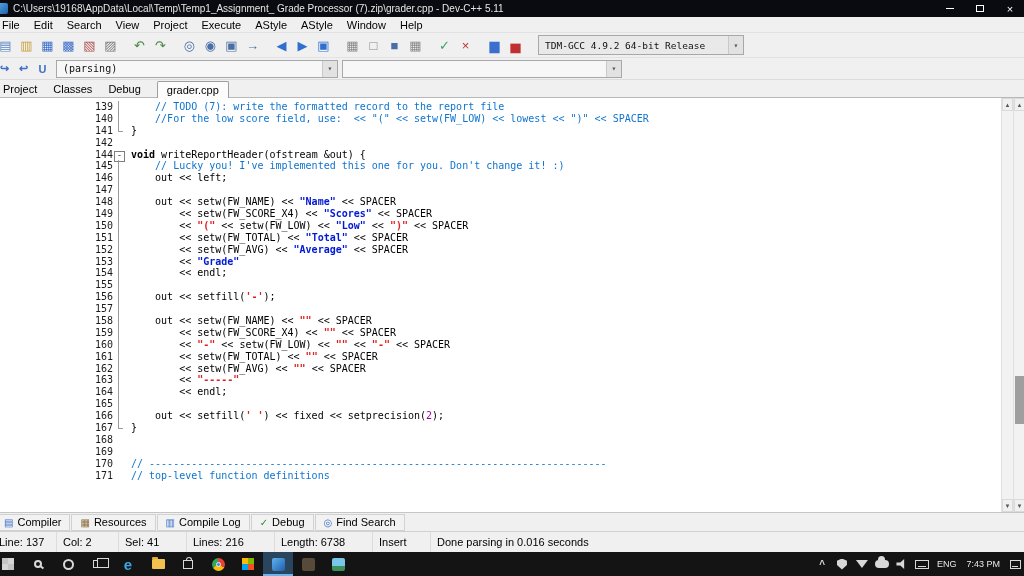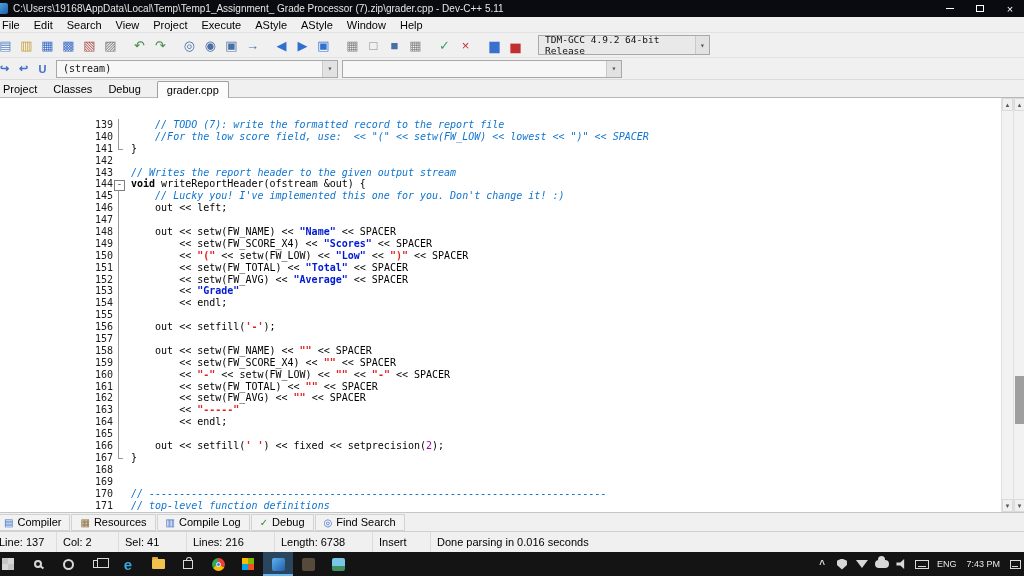--- a/index.html
+++ b/index.html
@@ -19,48 +19,48 @@
   .menubar{height:16px;display:flex;align-items:center;background:#f0f0f0;border-bottom:1px solid #e2e2e2;padding-left:2px}
   .menu-item{padding:1px 7px;white-space:nowrap}
 
   
   .toolbar1{height:25px;display:flex;align-items:center;background:#f0f0f0;padding-left:2px;border-bottom:1px solid #e2e2e2}
   .tb-icons{display:flex;align-items:center}
   .tb-icon{width:21px;height:20px;display:flex;align-items:center;justify-content:center;font-size:13px;cursor:default}
   .tb-sep{width:8px;height:20px}
   .combo{height:20px;border:1px solid #a8a8a8;background:#e9e9e9;display:flex;align-items:center;padding-left:6px;font:9.5px "DejaVu Sans Mono",monospace;color:#111}
   .combo .combo-arrow{margin-left:auto;width:15px;text-align:center;color:#555;font-size:8px;border-left:1px solid #c9c9c9;align-self:stretch;display:flex;align-items:center;justify-content:center;background:#e2e2e2}
-  .compiler{width:172px;margin-left:12px}
+  .compiler{width:206px;margin-left:12px}
   .toolbar2{height:22px;display:flex;align-items:center;background:#f0f0f0;padding-left:2px;border-bottom:1px solid #dcdcdc}
   .tb-icon.small{width:19px;height:17px;font-size:11px;font-weight:bold}
   .combo.slim{height:18px;background:#f7f7f7;font-size:10px}
   .globals{width:282px;margin-left:4px}
   .combo2{width:280px;margin-left:4px}
 
   
   .tabrow{height:18px;display:flex;align-items:flex-end;background:#f0f0f0;border-bottom:1px solid #b8b8b8}
   .panel-tabs{display:flex;align-items:flex-end;padding-left:2px}
   .panel-tab{padding:2px 8px;white-space:nowrap}
   .file-tabs{display:flex;align-items:flex-end;margin-left:8px}
   .file-tab{background:#fcfcfc;border:1px solid #9e9e9e;border-bottom:none;border-radius:2px 2px 0 0;padding:2px 9px;margin-bottom:-1px;white-space:nowrap}
 
   
   .editor{height:414px;display:flex;background:#fff;overflow:hidden}
   .proj-panel{width:96px;background:#fff;flex:none}
-  .ed-main{flex:1;overflow:hidden;padding-top:21px}
+  .ed-main{flex:1;overflow:hidden;padding-top:3px}
   .ed-row{display:flex;height:11.9px;line-height:11.9px;font:10px "DejaVu Sans Mono",monospace;white-space:pre}
   .ln{width:24px;text-align:right;color:#1a1a1a;flex:none}
   .fold{width:12px;position:relative;flex:none}
   .f-line::before{content:"";position:absolute;left:5px;top:0;bottom:0;width:1px;background:#9a9a9a}
   .f-end::before{content:"";position:absolute;left:5px;top:0;height:6px;width:1px;background:#9a9a9a}
   .f-end::after{content:"";position:absolute;left:5px;top:6px;width:5px;height:1px;background:#9a9a9a}
   .f-box::before{content:"-";position:absolute;left:1px;top:2px;width:9px;height:9px;line-height:6px;text-align:center;font-size:9px;color:#333;border:1px solid #7d7d7d;background:#fff}
   .code{padding-left:6px}
   .sg-p{color:#000}
-  .sg-c{color:#0f74cf;font-style:italic}
+  .sg-c{color:#0f74cf;}
   .sg-k{color:#000;font-weight:bold}
   .sg-s{color:#0019d4;font-weight:bold}
   .sg-r{color:#e02020;font-weight:bold}
   .sg-d{color:#a000a0}
 
   
   .sb{width:12px;background:#f2f2f2;border-left:1px solid #e0e0e0;position:relative;flex:none}
   .sb-btn{position:absolute;left:0;right:0;height:13px;display:flex;align-items:center;justify-content:center;font-size:6px;color:#555;background:#f0f0f0;border:1px solid #dadada}
   .sb-btn.top{top:0}.sb-btn.bottom{bottom:0}
   .sb-thumb{position:absolute;left:1px;right:1px;top:278px;height:48px;background:#9f9f9f}
@@ -188,21 +188,21 @@
     </div>
   </div>
 
   <div class="toolbar2">
     <span class="tb-icons">
         <span class="tb-icon small" style="color: rgb(63, 111, 201);">↪</span>
         <span class="tb-icon small" style="color: rgb(63, 111, 201);">↩</span>
         <span class="tb-icon small" style="color: rgb(63, 111, 201);">U</span>
       </span>
     <div class="combo slim globals">
-      <span>(stream)</span>
+      <span>(parsing)</span>
       <span class="combo-arrow">▾</span>
     </div>
     <div class="combo slim combo2">
       <span></span>
       <span class="combo-arrow">▾</span>
     </div>
   </div>
 
   <div class="tabrow">
     <span class="panel-tabs">
@@ -215,21 +215,20 @@
     </span>
   </div>
 
   <div class="editor">
     <div class="proj-panel"></div>
     <div class="ed-main" id="ed-lines">
         <div class="ed-row"><span class="ln">139</span><span class="fold f-line"></span><span class="code"><span class="sg-c">    // TODO (7): write the formatted record to the report file</span></span></div>
         <div class="ed-row"><span class="ln">140</span><span class="fold f-line"></span><span class="code"><span class="sg-c">    //For the low score field, use:  &lt;&lt; "(" &lt;&lt; setw(FW_LOW) &lt;&lt; lowest &lt;&lt; ")" &lt;&lt; SPACER</span></span></div>
         <div class="ed-row"><span class="ln">141</span><span class="fold f-end"></span><span class="code"><span class="sg-p">}</span></span></div>
         <div class="ed-row"><span class="ln">142</span><span class="fold"></span><span class="code"></span></div>
-        <div class="ed-row"><span class="ln">143</span><span class="fold"></span><span class="code"><span class="sg-c">// Writes the report header to the given output stream</span></span></div>
         <div class="ed-row"><span class="ln">144</span><span class="fold f-box"></span><span class="code"><span class="sg-k">void</span><span class="sg-p"> writeReportHeader(ofstream &amp;out) {</span></span></div>
         <div class="ed-row"><span class="ln">145</span><span class="fold f-line"></span><span class="code"><span class="sg-c">    // Lucky you! I've implemented this one for you. Don't change it! :)</span></span></div>
         <div class="ed-row"><span class="ln">146</span><span class="fold f-line"></span><span class="code"><span class="sg-p">    out &lt;&lt; left;</span></span></div>
         <div class="ed-row"><span class="ln">147</span><span class="fold f-line"></span><span class="code"></span></div>
         <div class="ed-row"><span class="ln">148</span><span class="fold f-line"></span><span class="code"><span class="sg-p">    out &lt;&lt; setw(FW_NAME) &lt;&lt; </span><span class="sg-s">"Name"</span><span class="sg-p"> &lt;&lt; SPACER</span></span></div>
         <div class="ed-row"><span class="ln">149</span><span class="fold f-line"></span><span class="code"><span class="sg-p">        &lt;&lt; setw(FW_SCORE_X4) &lt;&lt; </span><span class="sg-s">"Scores"</span><span class="sg-p"> &lt;&lt; SPACER</span></span></div>
         <div class="ed-row"><span class="ln">150</span><span class="fold f-line"></span><span class="code"><span class="sg-p">        &lt;&lt; </span><span class="sg-r">"("</span><span class="sg-p"> &lt;&lt; setw(FW_LOW) &lt;&lt; </span><span class="sg-s">"Low"</span><span class="sg-p"> &lt;&lt; </span><span class="sg-r">")"</span><span class="sg-p"> &lt;&lt; SPACER</span></span></div>
         <div class="ed-row"><span class="ln">151</span><span class="fold f-line"></span><span class="code"><span class="sg-p">        &lt;&lt; setw(FW_TOTAL) &lt;&lt; </span><span class="sg-s">"Total"</span><span class="sg-p"> &lt;&lt; SPACER</span></span></div>
         <div class="ed-row"><span class="ln">152</span><span class="fold f-line"></span><span class="code"><span class="sg-p">        &lt;&lt; setw(FW_AVG) &lt;&lt; </span><span class="sg-s">"Average"</span><span class="sg-p"> &lt;&lt; SPACER</span></span></div>
         <div class="ed-row"><span class="ln">153</span><span class="fold f-line"></span><span class="code"><span class="sg-p">        &lt;&lt; </span><span class="sg-s">"Grade"</span></span></div>

